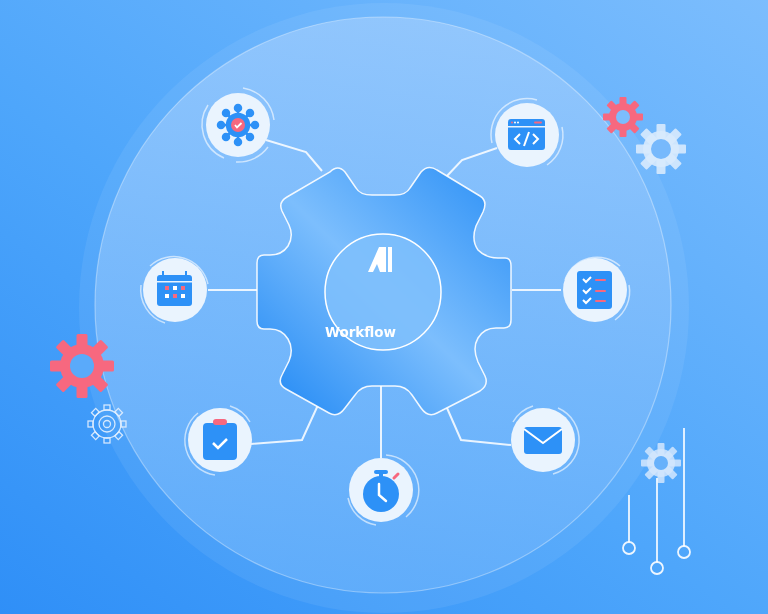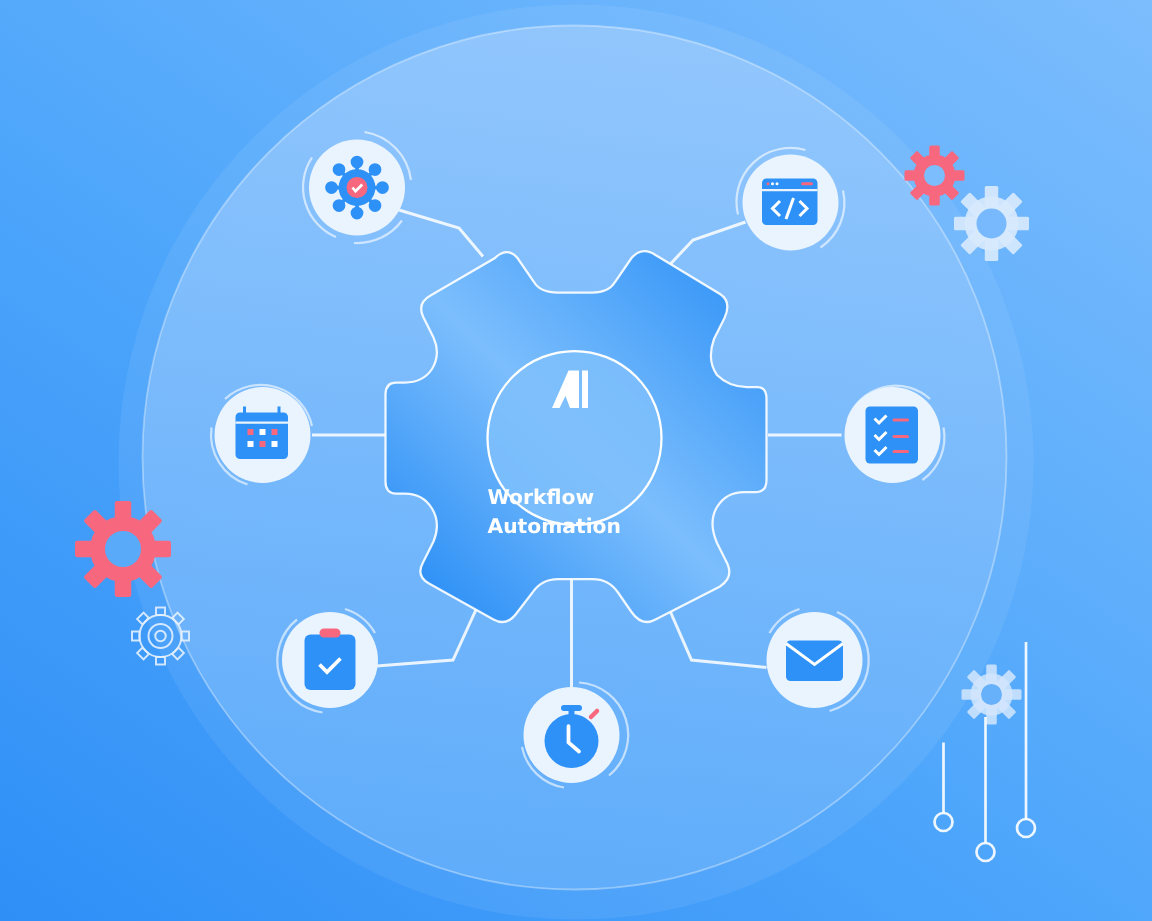--- a/index.html
+++ b/index.html
@@ -230,14 +230,13 @@
     <circle cx="629" cy="548" r="6"></circle>
     <line x1="657" y1="478" x2="657" y2="562"></line>
     <circle cx="657" cy="568" r="6"></circle>
     <line x1="684" y1="428" x2="684" y2="546"></line>
     <circle cx="684" cy="552" r="6"></circle>
   </g>
 </svg>
 
 <div class="label">
   <div>Workflow</div>
-  <div>Automation</div>
 </div>
 
 </body></html>

